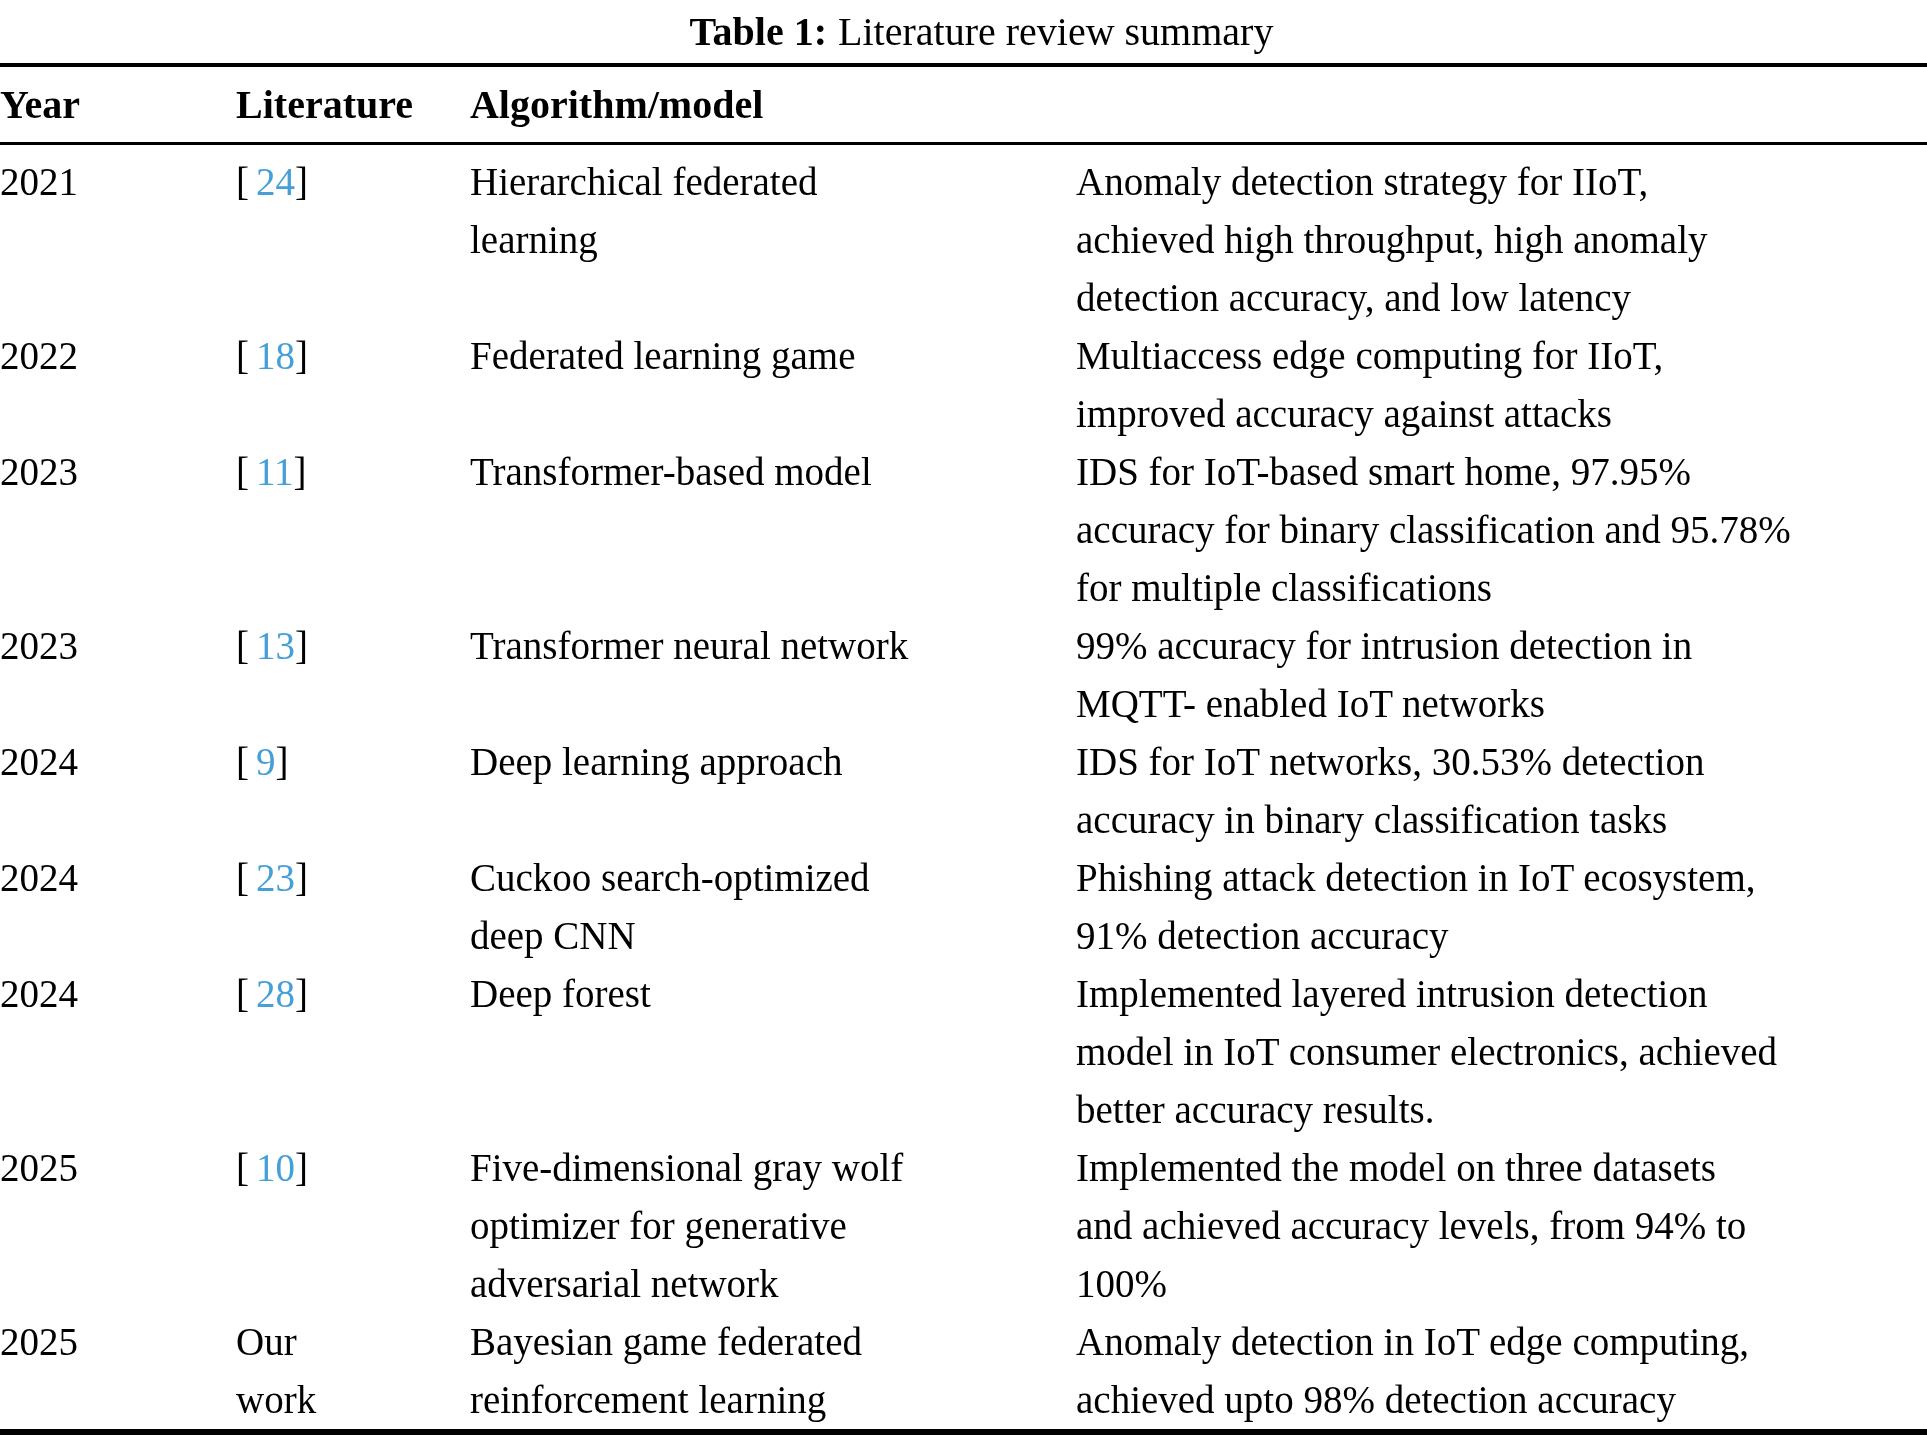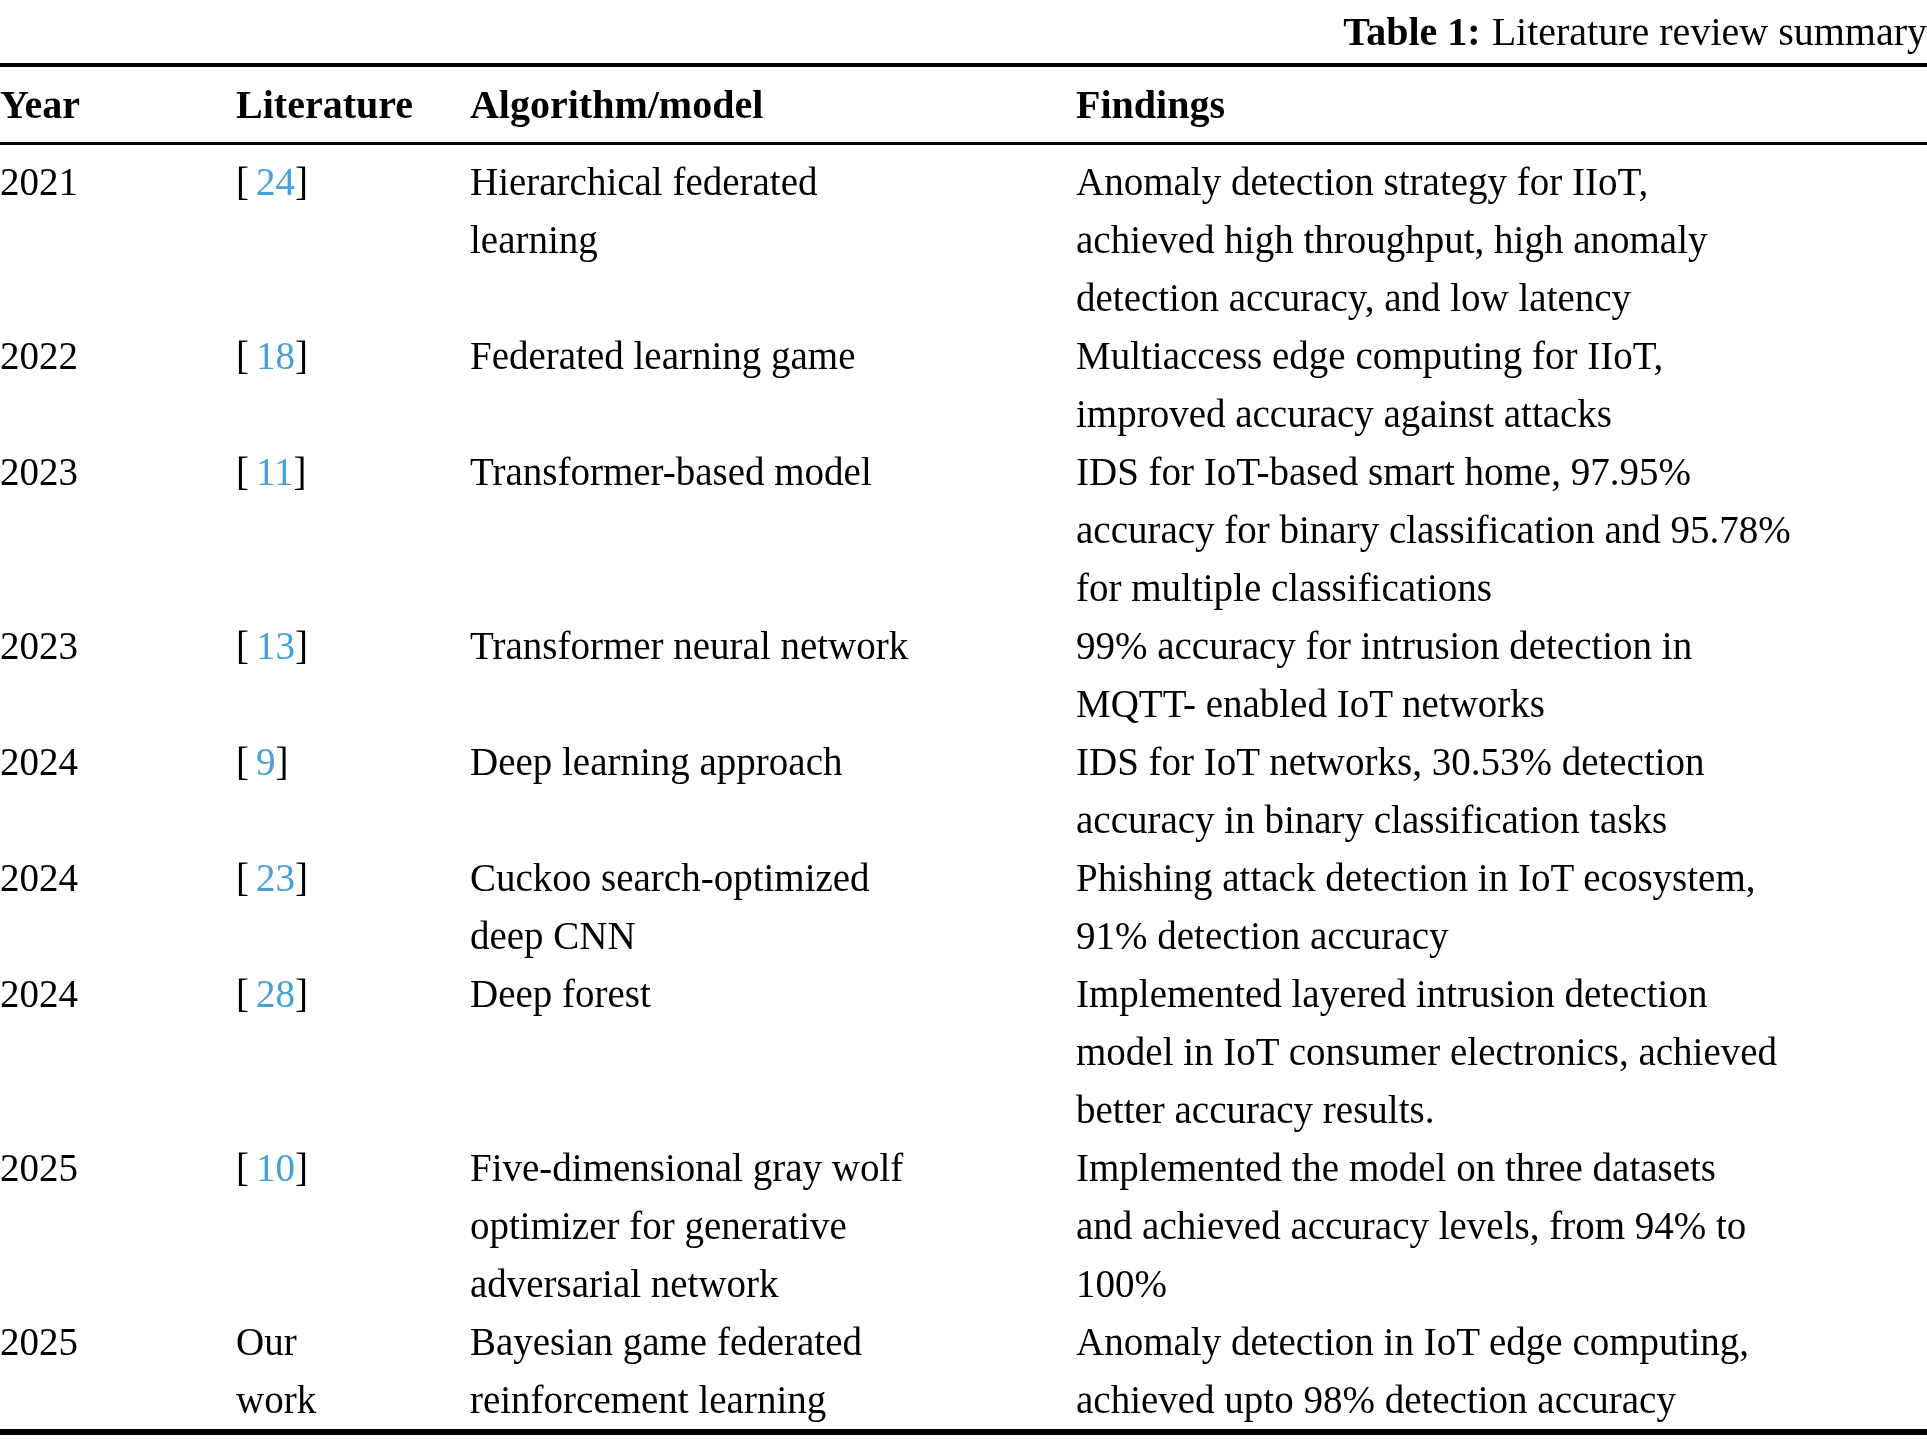--- a/index.html
+++ b/index.html
@@ -8,21 +8,21 @@
     width: 1927px;
     height: 1442px;
     background: #ffffff;
     color: #000000;
     font-family: "Liberation Serif", "DejaVu Serif", serif;
     overflow: hidden;
   }
   .caption {
     padding-top: 10px;
     margin-bottom: 9px;
-    text-align: right;
+    text-align: center;
     font-size: 40px;
     line-height: 44px;
     padding-left: 36px;
   }
   .caption-label { font-weight: bold; }
   .caption-text  { margin-left: 11px; }
 
   .rule       { width: 100%; background: #000000; }
   .rule-top   { height: 4px; }
   .rule-mid   { height: 3px; }
@@ -62,21 +62,20 @@
     <span class="caption-label">Table 1:</span><span class="caption-text">Literature review summary</span>
   </div>
 
   <div>
     <div class="rule rule-top"></div>
 
     <div class="grid header-row">
       <div class="cell">Year</div>
       <div class="cell">Literature</div>
       <div class="cell">Algorithm/model</div>
-      <div class="cell">Findings</div>
     </div>
 
     <div class="rule rule-mid"></div>
 
     <div class="tbody" id="tbody">
         <div class="grid row">
           <div class="cell">2021</div>
           <div class="cell"><span>[</span><a class="ref-link">24</a><span>]</span></div>
           <div class="cell">Hierarchical federated
 learning</div>

